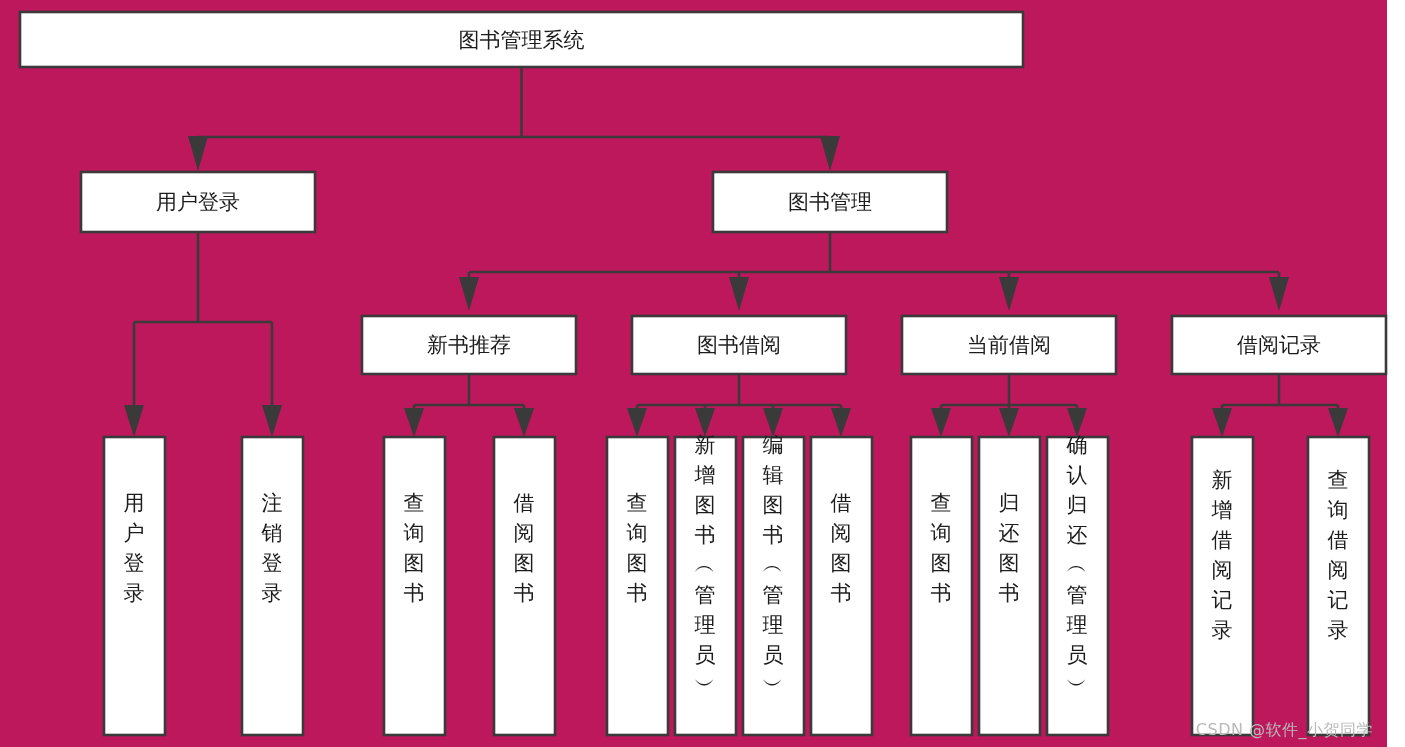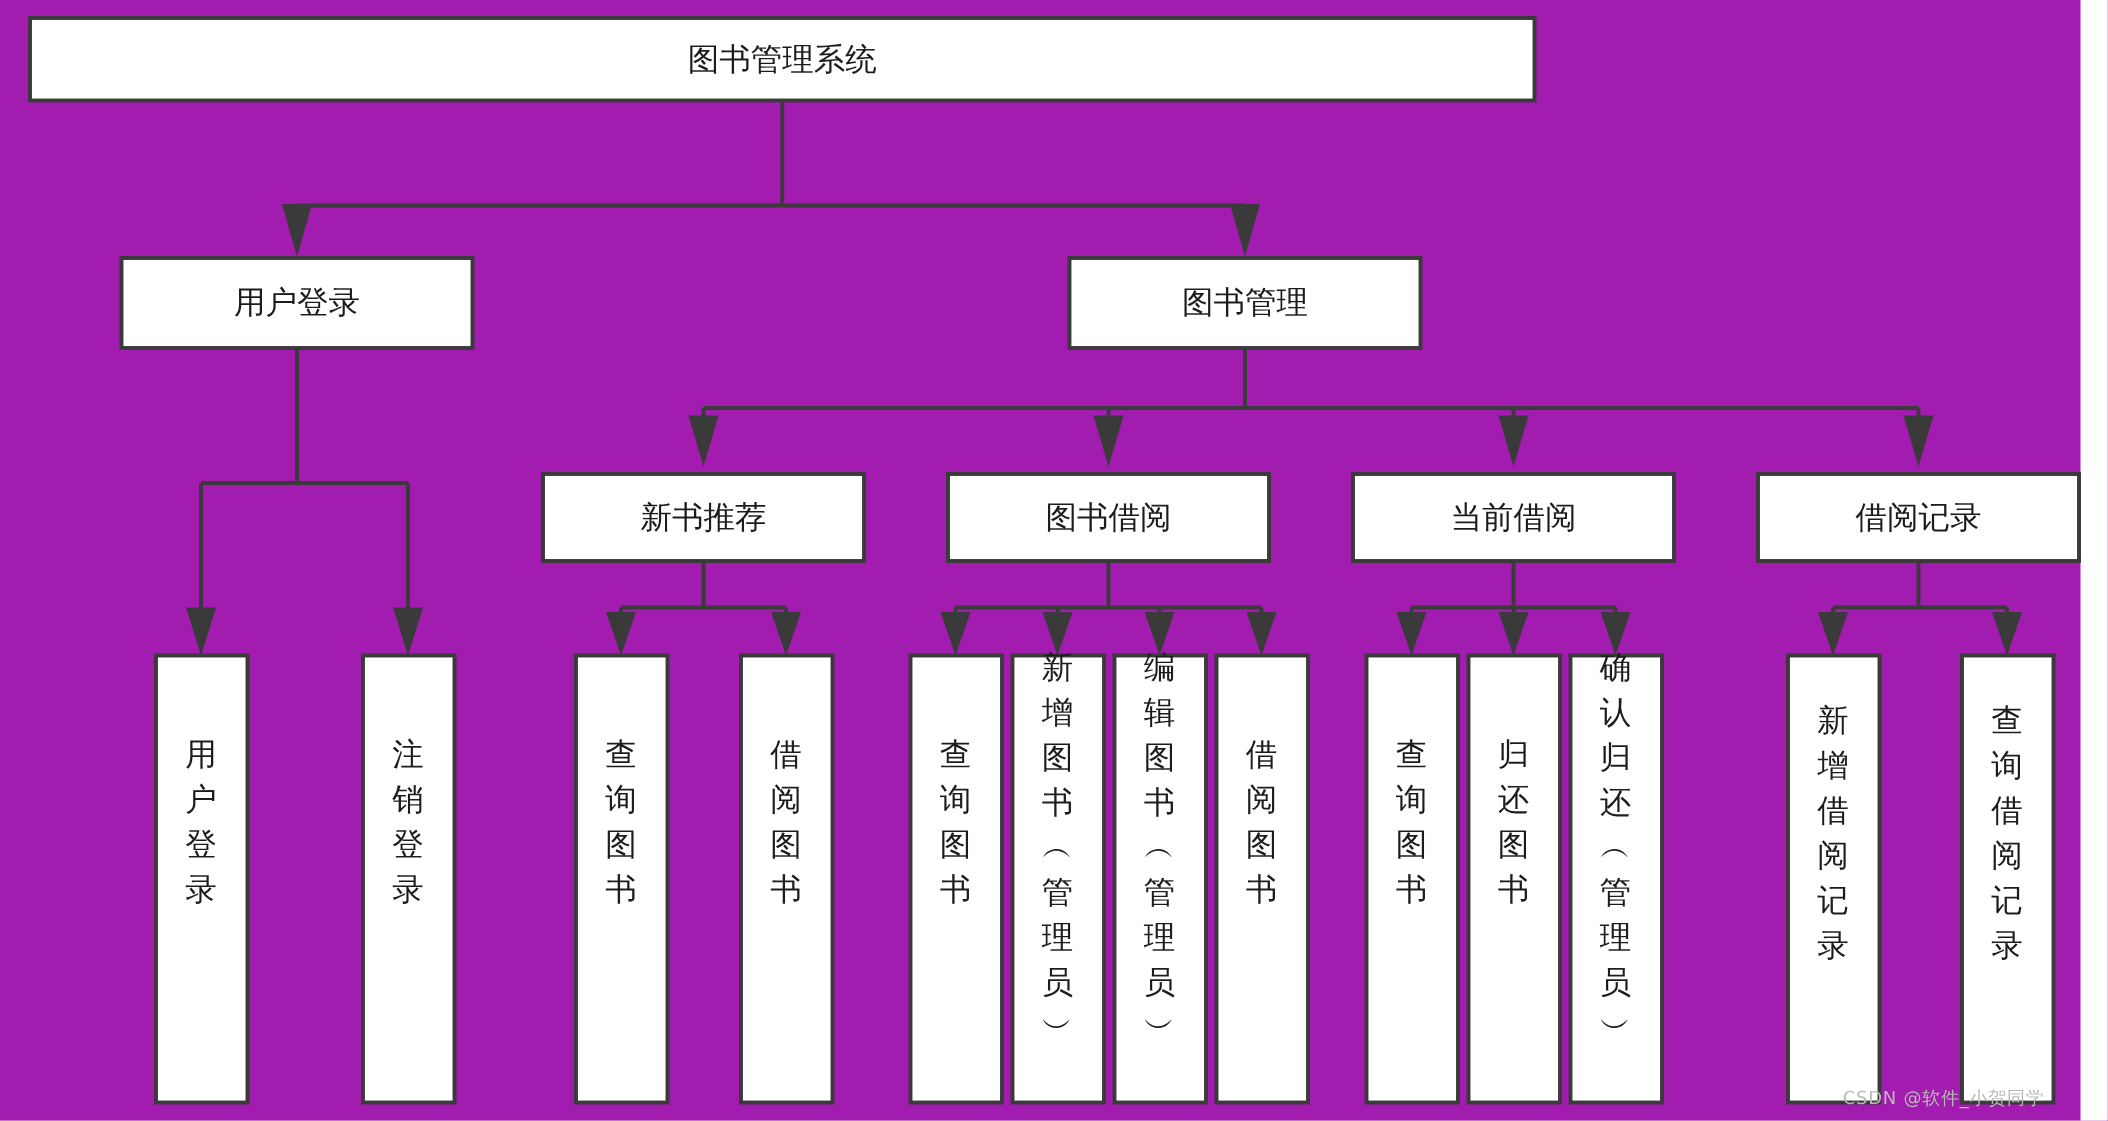--- a/index.html
+++ b/index.html
@@ -11,21 +11,21 @@
   body {
     font-family: "DejaVu Sans", "Liberation Sans", sans-serif;
     width: 1405px;
     height: 747px;
     overflow: hidden;
   }
   #diagram-root {
     position: relative;
     width: 1387px;
     height: 747px;
-    background: #a21caf;
+    background: #be185d;
   }
   svg#flow-svg {
     position: absolute;
     left: 0;
     top: 0;
     width: 1405px;
     height: 747px;
     display: block;
   }
   .node-rect {
@@ -51,24 +51,24 @@
     dominant-baseline: middle;
   }
   .node-label-v {
     font-family: "DejaVu Sans", "Liberation Sans", sans-serif;
     font-size: 21px;
     fill: #1c1c1c;
     text-anchor: middle;
   }
   .watermark {
     position: absolute;
-    right: 24px;
+    right: 14px;
     bottom: 6px;
     font-family: "DejaVu Sans", "Liberation Sans", sans-serif;
-    font-size: 12px;
+    font-size: 16px;
     color: #b9b9b9;
     letter-spacing: 0.5px;
     white-space: nowrap;
     user-select: none;
   }
 </style>
 </head>
 <body>
 
 <div id="diagram-root">

